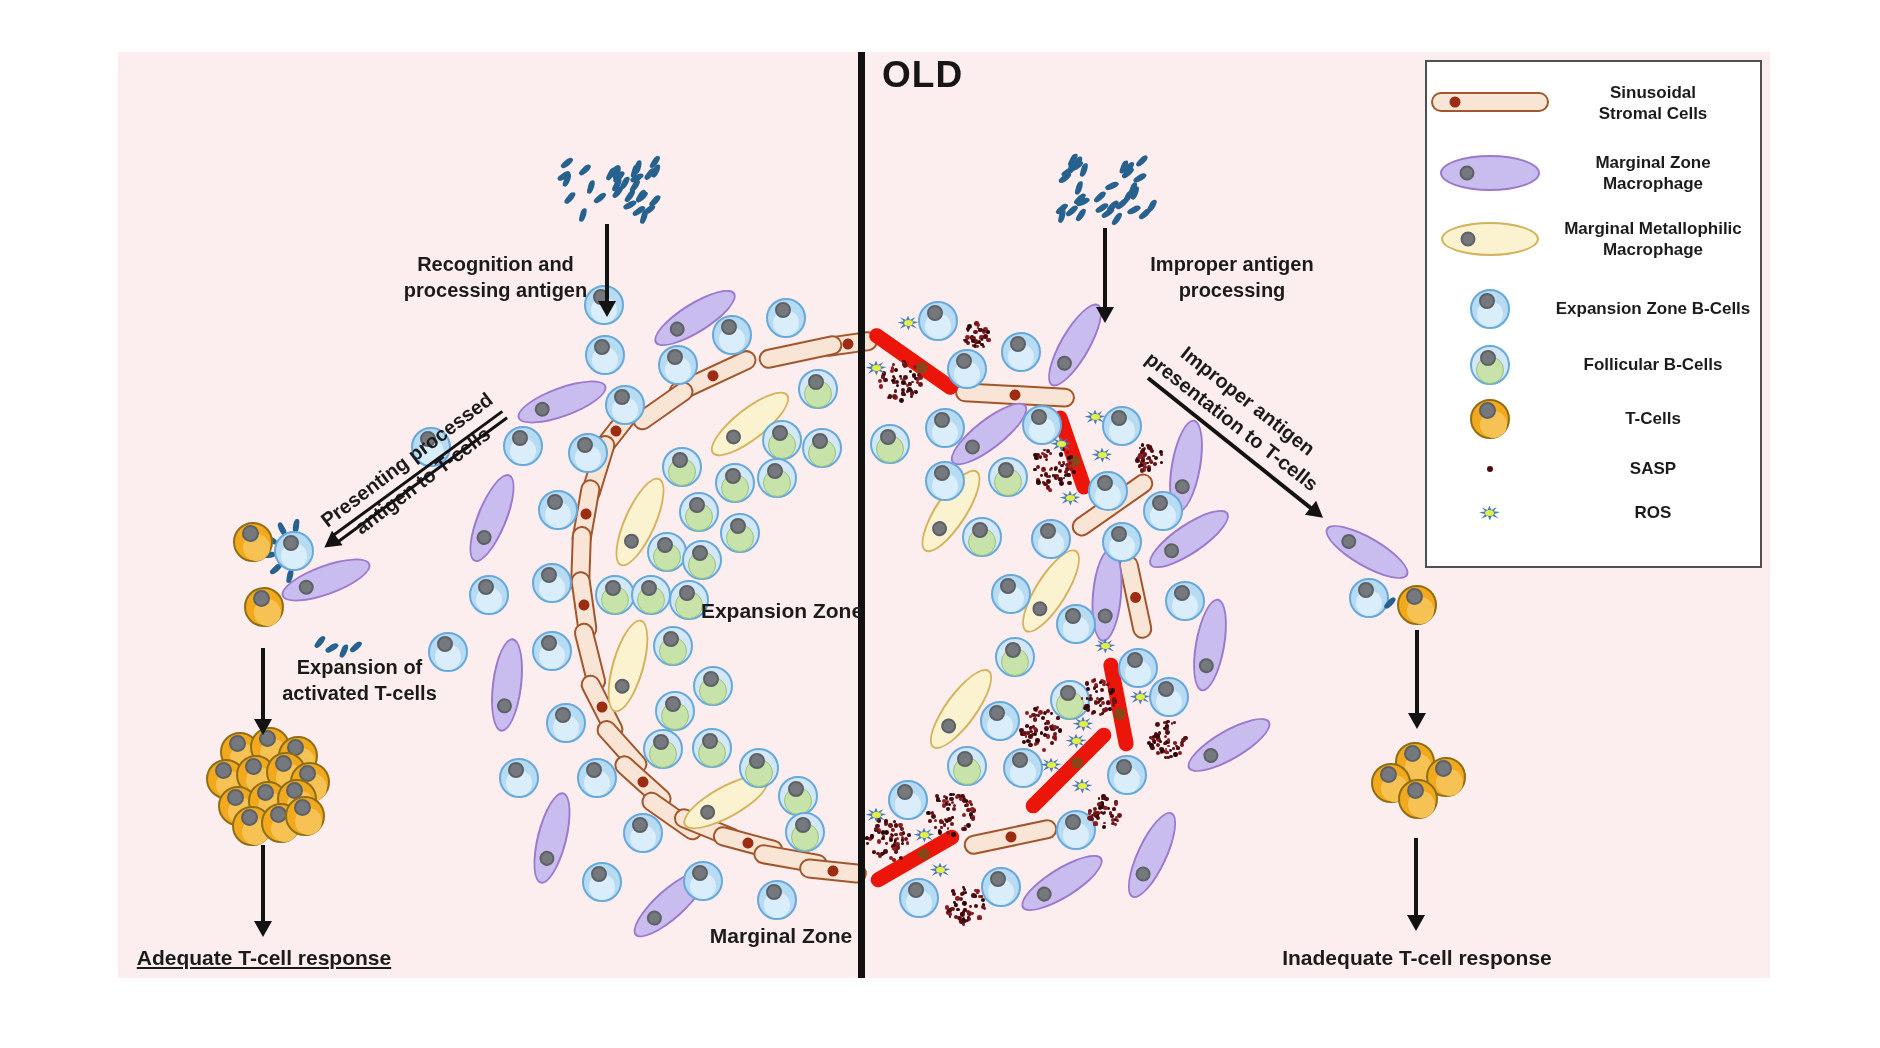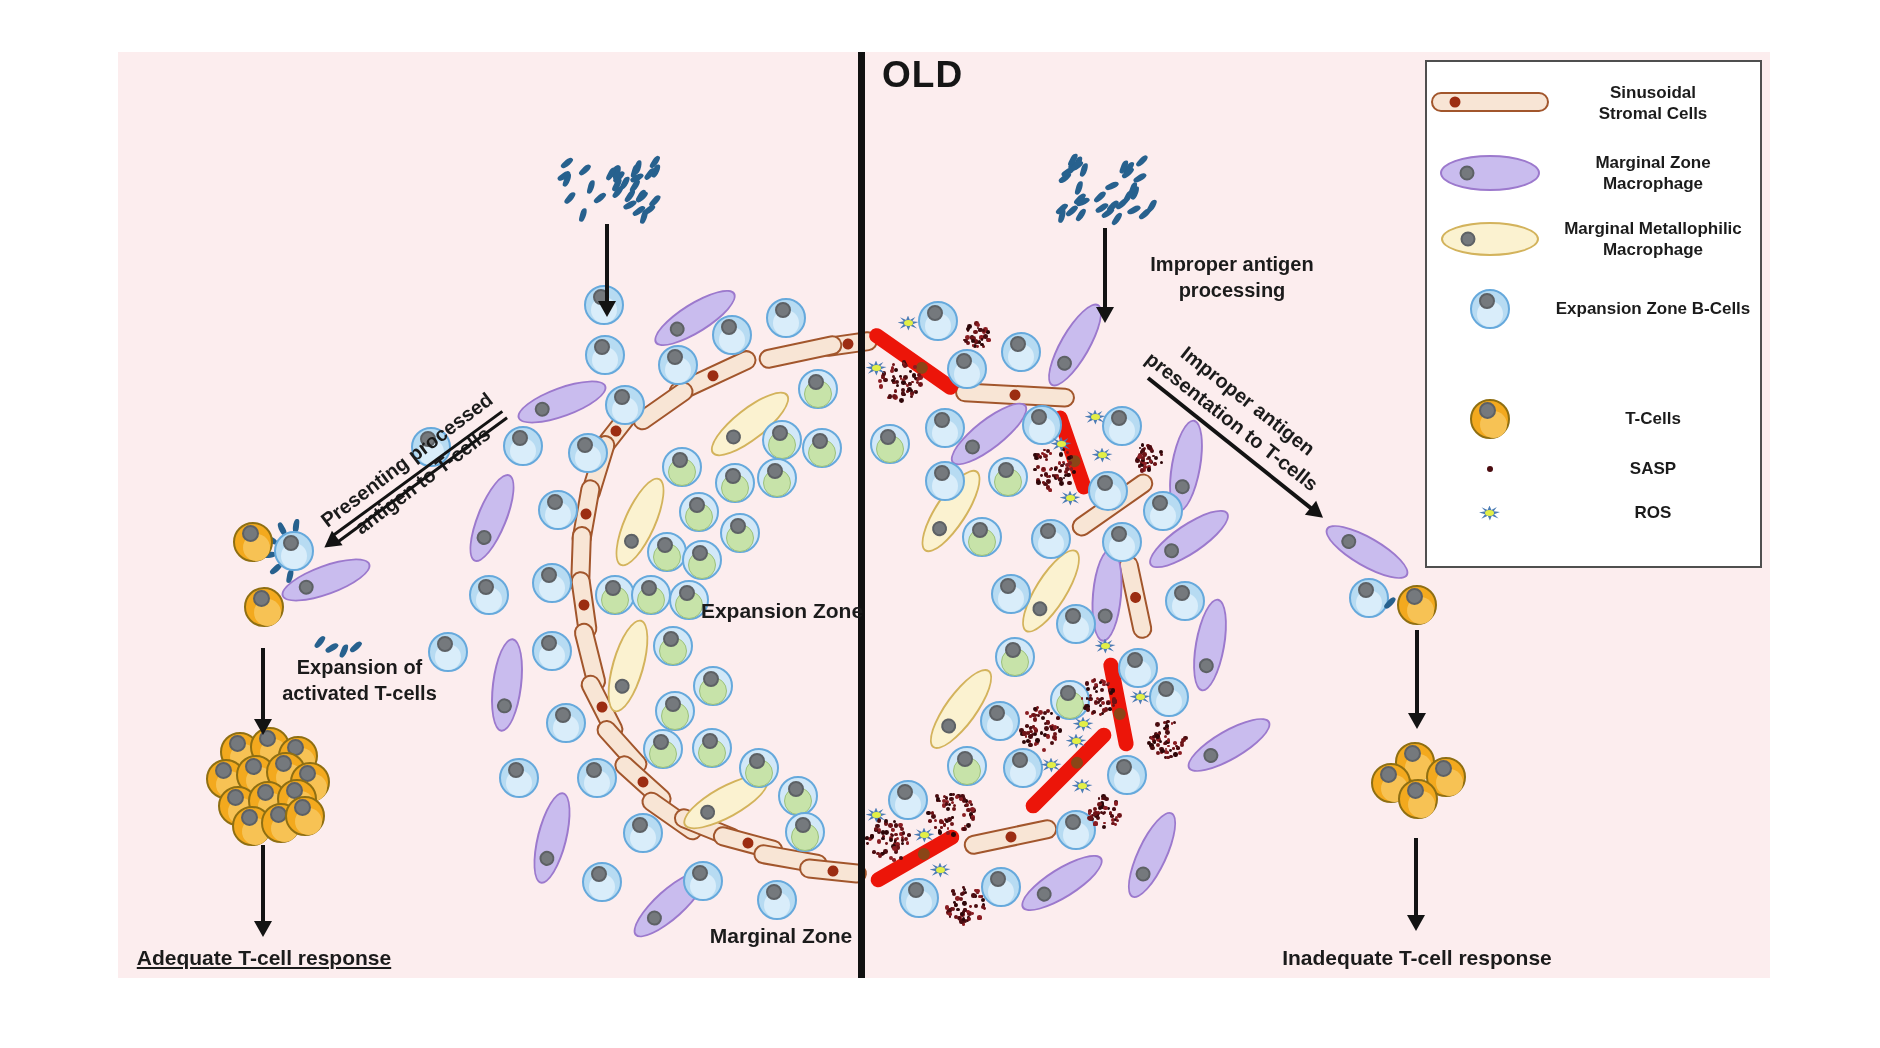--- a/index.html
+++ b/index.html
@@ -1319,20 +1319,22 @@
       <div class="antigen" style="left: 1109.64px; top: 198.657px; transform: rotate(42.1417deg);"></div>
       <div class="antigen" style="left: 1130.25px; top: 181.984px; transform: rotate(19.6119deg);"></div>
       <div class="antigen" style="left: 1118.9px; top: 196.725px; transform: rotate(45.8348deg);"></div>
       <div class="antigen" style="left: 1124.83px; top: 189.806px; transform: rotate(27.6924deg);"></div>
       <div class="antigen" style="left: 1078.17px; top: 207.903px; transform: rotate(29.8267deg);"></div>
     </div>
   <div id="divider"></div>
 
   <div class="hdr" style="left:882px;top:54px;">OLD</div>
 
+  <div class="lbl" style="left:358px;top:251px;width:275px;font-size:20px;">Recognition and
+processing antigen</div>
   <div class="lbl" style="left:272px;top:444px;width:285px;font-size:20px;transform:rotate(-37deg);">Presenting processed
 antigen to T-cells</div>
   <div class="lbl" style="left:272px;top:654px;width:175px;font-size:20px;">Expansion of
 activated T-cells</div>
   <div class="lbl" style="left:128px;top:944px;width:272px;font-size:21px;text-decoration:underline;">Adequate T-cell response</div>
   <div class="lbl" style="left:698px;top:597px;width:168px;font-size:21px;">Expansion Zone</div>
   <div class="lbl" style="left:700px;top:922px;width:162px;font-size:21px;">Marginal Zone</div>
 
   <div class="lbl" style="left:1131px;top:251px;width:202px;font-size:20px;">Improper antigen
 processing</div>
@@ -1378,20 +1380,31 @@
       <div class="licon">
           <div class="iwrap" style="width:40px;height:40px;">
         <div class="cell blue" style="left:0;top:0;">
               <div class="binner"></div>
               <div class="nuc"></div>
             </div>
       </div>
         </div>
       <div class="llabel">Expansion Zone B-Cells</div>
     </div>
+    <div class="lrow" style="top:276px;height:54px;">
+      <div class="licon">
+          <div class="iwrap" style="width:40px;height:40px;">
+        <div class="cell green" style="left:0;top:0;">
+              <div class="binner"></div>
+              <div class="nuc"></div>
+            </div>
+      </div>
+        </div>
+      <div class="llabel">Follicular B-Cells</div>
+    </div>
     <div class="lrow" style="top:330px;height:54px;">
       <div class="licon">
           <div class="iwrap" style="width:40px;height:40px;">
         <div class="cell tcell" style="left:0;top:0;">
               <div class="binner"></div>
               <div class="nuc"></div>
             </div>
       </div>
         </div>
       <div class="llabel">T-Cells</div>

